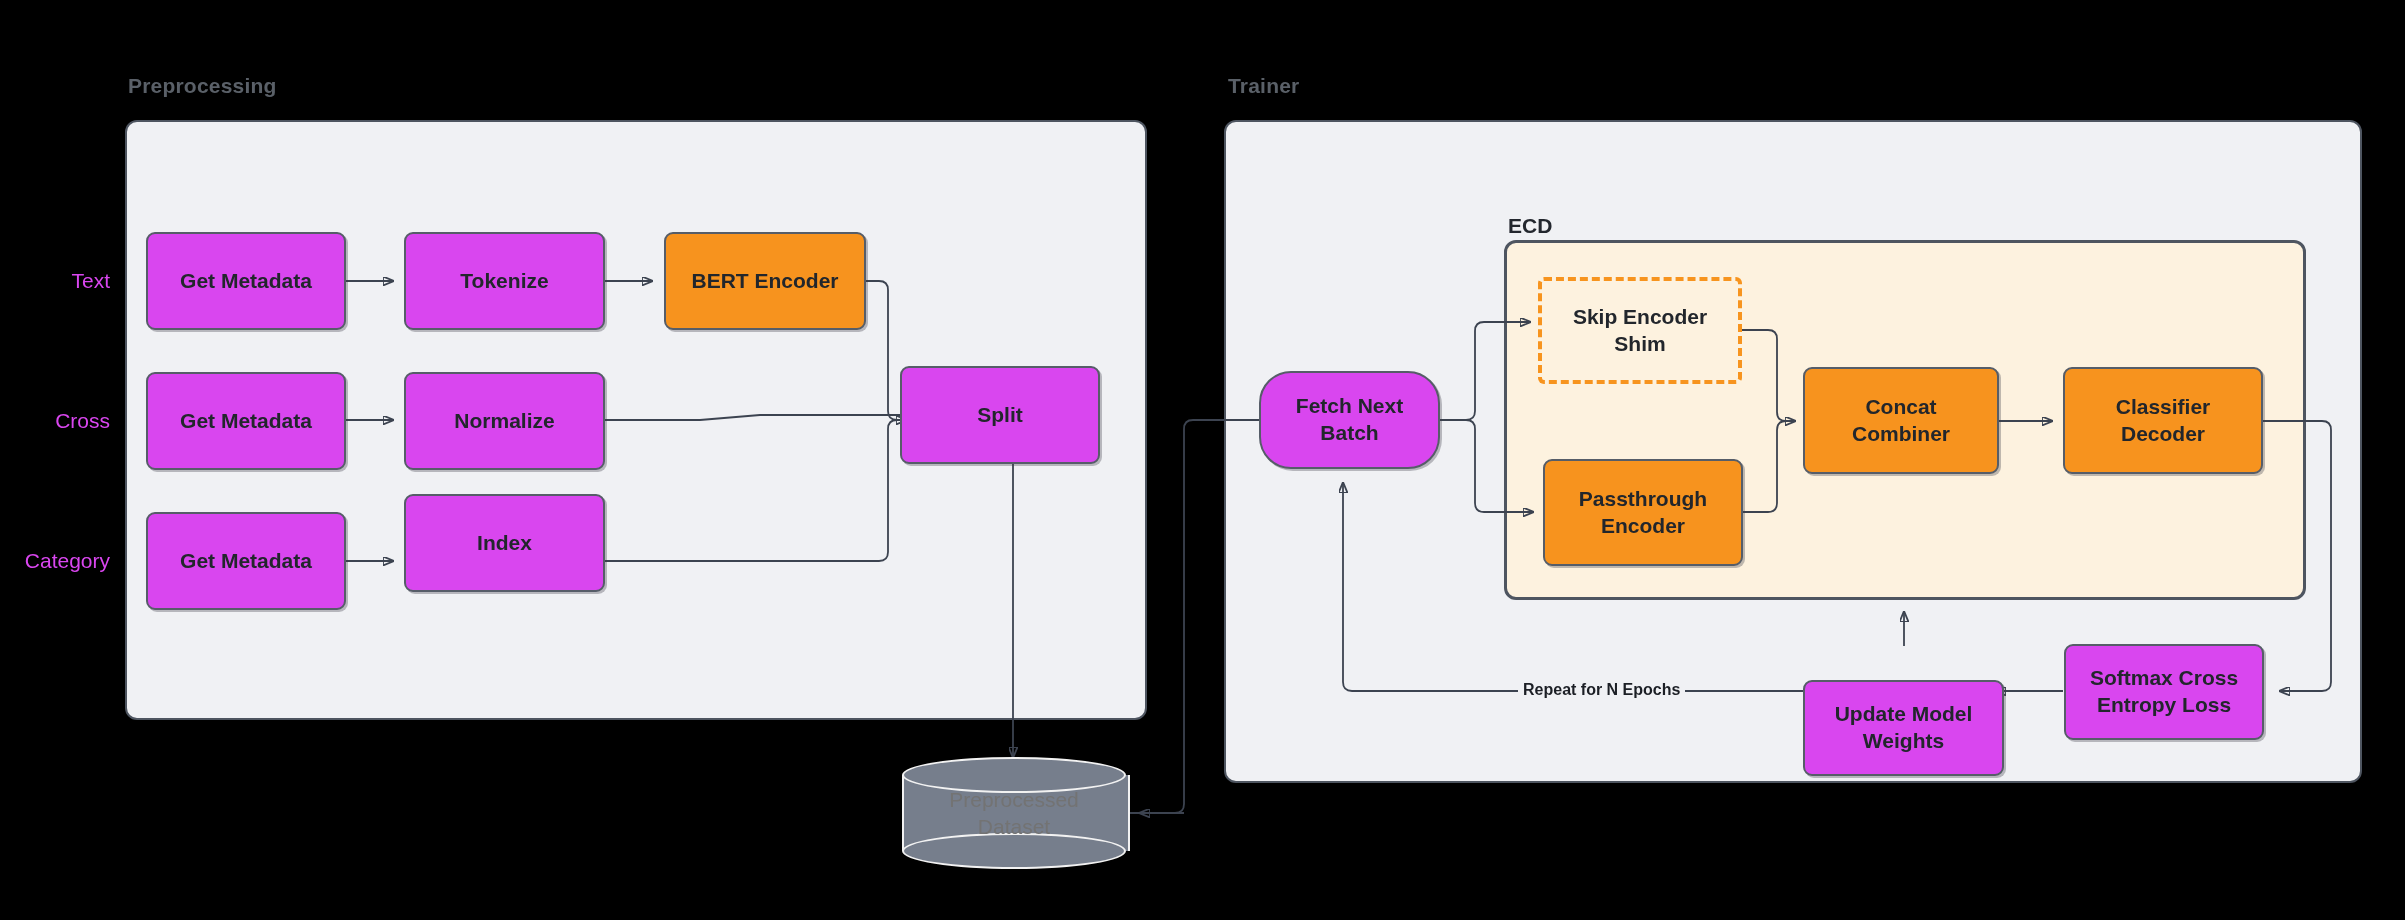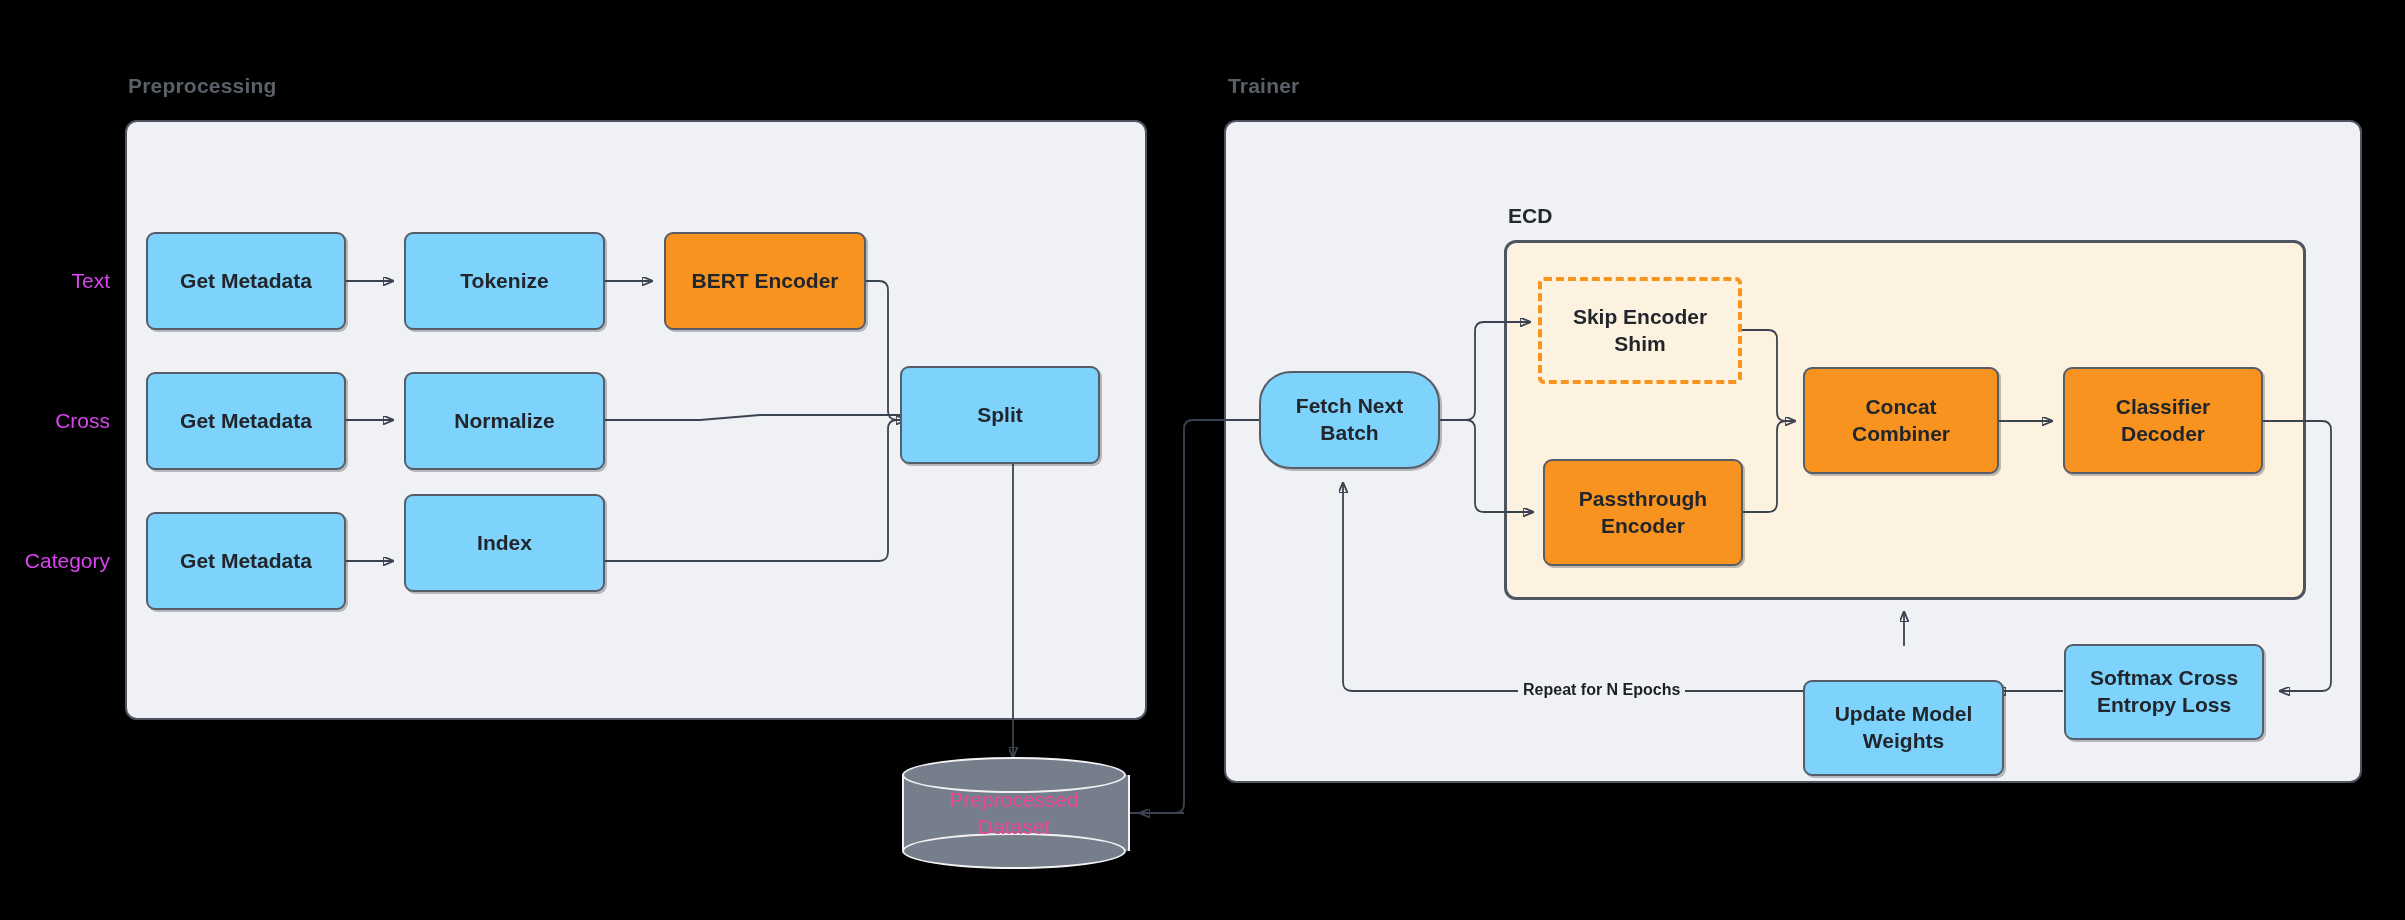--- a/index.html
+++ b/index.html
@@ -36,21 +36,21 @@
 
   
   .node{
     position:absolute;box-sizing:border-box;display:flex;align-items:center;
     justify-content:center;text-align:center;border-radius:9px;
     font-size:21px;font-weight:bold;color:#22262c;line-height:1.28;
     border:2.5px solid #565d68;
     box-shadow:2px 2px 0 rgba(60,60,70,.32);
     padding:2px 6px;
   }
-  .node.light{background:#7dd3fc;}
+  .node.light{background:#d946ef;}
   .node.dark{background:#f7931e;}
   .node.dashed{
     background:transparent;border:4px dashed #f7941e;box-shadow:none;
     border-radius:6px;
   }
 
   
   .cyl{
     position:absolute;box-sizing:border-box;
   }
@@ -62,21 +62,21 @@
     position:absolute;left:0;top:0;width:100%;height:36px;
     background:#767e8c;border:2px solid #f2f2f2;border-radius:50%;box-sizing:border-box;
   }
   .cyl .bottom{
     position:absolute;left:0;bottom:0;width:100%;height:36px;
     background:#767e8c;border:2px solid #f2f2f2;border-radius:50%;box-sizing:border-box;
   }
   .cyl .cyl-text{
     position:absolute;left:0;top:0;width:100%;height:100%;
     display:flex;align-items:center;justify-content:center;text-align:center;
-    color:#ec4899;font-size:21px;line-height:1.3;z-index:5;
+    color:#737373;font-size:21px;line-height:1.3;z-index:5;
   }
 
   
   svg.edges{position:absolute;left:0;top:0;width:2405px;height:920px;overflow:visible;}
   svg.edges path{fill:none;stroke:#3c4350;stroke-width:1.8;}
   .edge-label{
     position:absolute;font-size:16px;color:#1c1f25;font-weight:bold;
     background:#f0f1f4;padding:0 5px;white-space:nowrap;
   }
 </style>
@@ -89,21 +89,21 @@
   <div class="row-label" style="left:0px;top:409px;width:110px;">Cross</div>
   <div class="row-label" style="left:0px;top:549px;width:110px;">Category</div>
 
   <div class="group-label" style="left:128px;top:74px;">Preprocessing</div>
   <div class="group-label" style="left:1228px;top:74px;">Trainer</div>
 
   <div class="panel" style="left:125px;top:120px;width:1022px;height:600px;"></div>
 
   <div class="panel" style="left:1224px;top:120px;width:1138px;height:663px;"></div>
 
-  <div class="ecd-label" style="left:1508px;top:204px;">ECD</div>
+  <div class="ecd-label" style="left:1508px;top:214px;">ECD</div>
   <div class="panel-ecd" style="left:1504px;top:240px;width:802px;height:360px;"></div>
 
   <svg class="edges" viewBox="0 0 2405 920">
     <defs>
       <marker id="ah" markerWidth="11" markerHeight="9" refX="10" refY="4.5" orient="auto" markerUnits="userSpaceOnUse">
         <path d="M0,0 L11,4.5 L0,9 z" fill="#3c4350" stroke="none"></path>
       </marker>
     </defs>
 
     <path d="M346,281 L393,281" marker-end="url(#ah)"></path>

